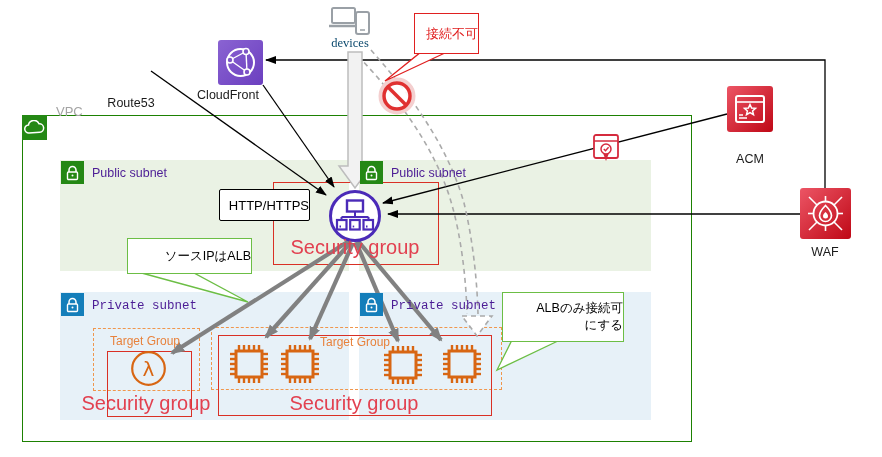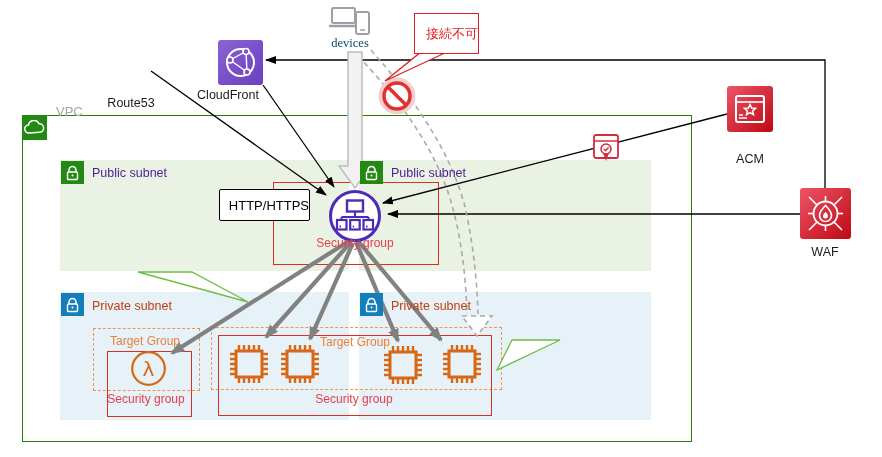--- a/index.html
+++ b/index.html
@@ -15,22 +15,22 @@
   .tg-box{border:1px dashed #f0964c;z-index:1;}
   
   #wires{position:absolute;left:0;top:0;z-index:2;}
   
   .ico{z-index:3;}
   .lbl{position:absolute;z-index:4;font-size:12.5px;color:#1a1a1a;white-space:nowrap;}
   .ctr{transform:translateX(-50%);}
   .lbl-grey{color:#0c4a6e;font-family:Liberation Serif, serif;}
   .lbl-vpc{color:#a3a3a3;font-size:13px;}
   .lbl-green{color:#4c1d95;}
-  .lbl-blue{color:#c2410c;}
-  .lbl-sg{font-size:12px;color:#e24150;}
+  .lbl-blue{color:#4c1d95;font-family:Liberation Mono, monospace;}
+  .lbl-sg{font-size:20px;color:#e24150;}
   .lbl-tg{font-size:12px;color:#e8823c;}
   .aws-sq{position:absolute;border-radius:3px;display:flex;align-items:center;justify-content:center;z-index:3;}
   .purple{background:linear-gradient(135deg,#8a63d2,#6b3fbf);}
   .redgrad{background:linear-gradient(135deg,#ec5565,#bf0816);}
   .lock{position:absolute;width:23px;height:23px;display:flex;align-items:center;justify-content:center;z-index:3;}
   .lock.g{background:#248814;}
   .lock.b{background:#147eba;}
   .vpc-ico{position:absolute;width:25px;height:25px;background:#248814;display:flex;align-items:center;justify-content:center;z-index:3;}
   
   .callout{position:absolute;background:#fff;display:flex;flex-direction:column;align-items:flex-end;justify-content:center;z-index:5;text-align:center;}
@@ -329,14 +329,21 @@
   </svg>
   <div class="lbl ctr lbl-tg" style="left:355px;top:335px;">Target Group</div>
   <div class="lbl ctr lbl-sg" style="left:354px;top:392px;">Security group</div>
 
   <div class="callout black" style="left:219px;top:189px;width:89px;height:30px;">
     <span>HTTP/HTTPS</span>
   </div>
   <div class="callout red" style="left:414px;top:13px;width:63px;height:39px;">
     <span>接続不可</span>
   </div>
+  <div class="callout greenb" style="left:127px;top:238px;width:123px;height:34px;">
+    <span>ソースIPはALB</span>
+  </div>
+  <div class="callout greenb" style="left:502px;top:292px;width:120px;height:48px;">
+    <span>ALBのみ接続可</span>
+    <span>にする</span>
+  </div>
 
 </div>
 
 </body></html>

